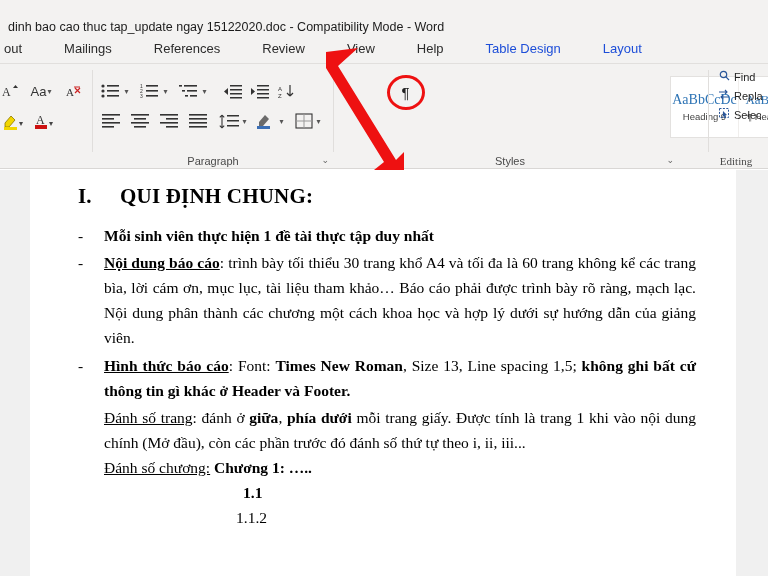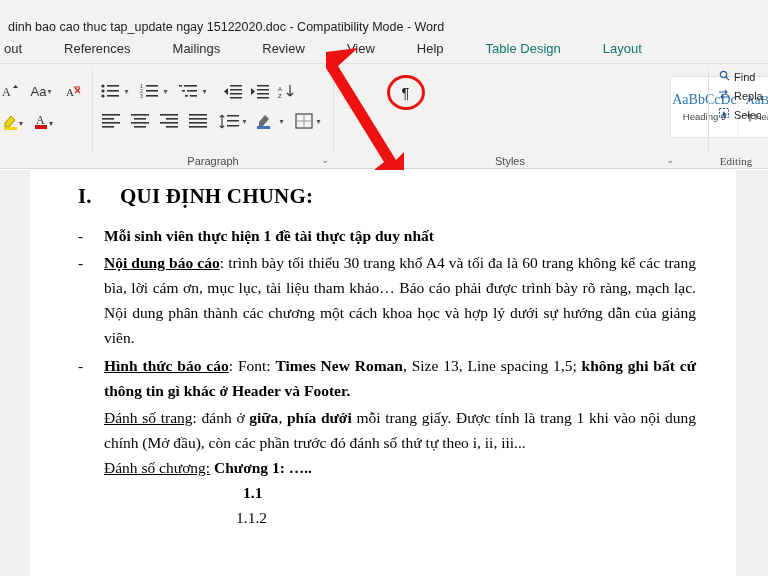--- a/index.html
+++ b/index.html
@@ -61,21 +61,21 @@
     border-bottom: 1px solid #e1dfdd;
     position: relative;
   }
   .tab {
     font-size: 13px;
     color: #2b2b2b;
     padding: 4px 13px 7px 29px;
     white-space: nowrap;
     cursor: default;
   }
-  .tab.accent { color: #0f766e; }
+  .tab.accent { color: #1d4ed8; }
   .tab.first { padding-left: 4px; }
 
   
   .ribbon {
     height: 105px;
     background: #f3f2f1;
     border-bottom: 1px solid #d9d7d5;
     position: relative;
   }
   .group { position: absolute; top: 0; height: 105px; }
@@ -245,22 +245,22 @@
 <body>
 
 <div id="app">
 
   <div class="titlebar">
     <div class="title-text">dinh bao cao thuc tap_update ngay 15122020.doc  -  Compatibility Mode  -  Word</div>
   </div>
 
   <div class="tabs">
     <div class="tab first">out</div>
+    <div class="tab">Mailings</div>
     <div class="tab">References</div>
-    <div class="tab">Mailings</div>
     <div class="tab">Review</div>
     <div class="tab">View</div>
     <div class="tab">Help</div>
     <div class="tab accent">Table Design</div>
     <div class="tab accent">Layout</div>
   </div>
 
   <div class="ribbon">
 
     <div class="group" style="left:0; width:92px;">

